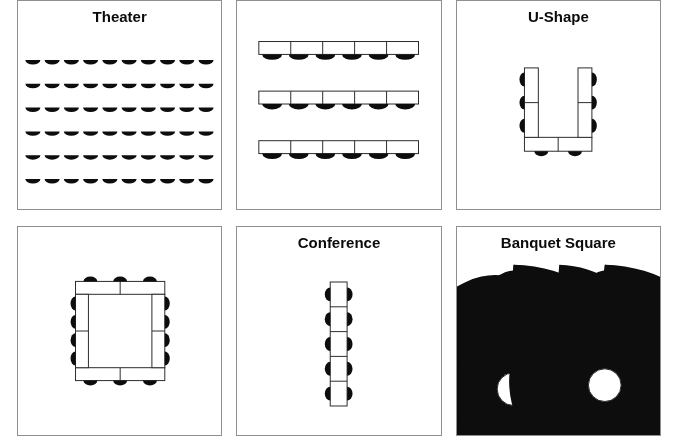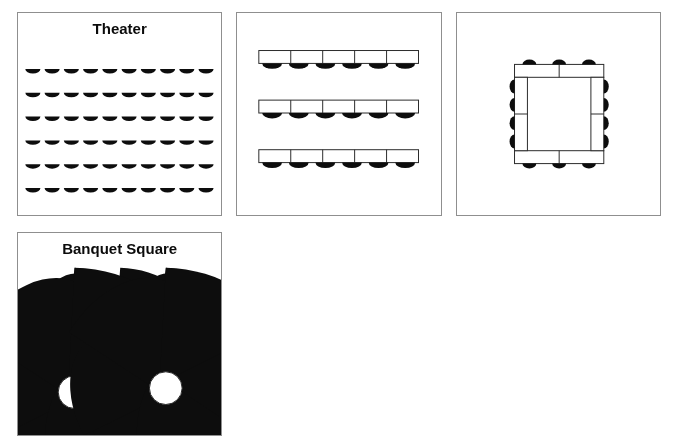--- a/index.html
+++ b/index.html
@@ -4,21 +4,21 @@
 <style>
   html, body {
     margin: 0;
     padding: 0;
     background: #ffffff;
   }
   #canvas {
     width: 678px;
     height: 448px;
     box-sizing: border-box;
-    padding: 12px 17px 12px 17px;
+    padding: 0 17px 12px 17px;
     display: grid;
     grid-template-columns: repeat(3, 1fr);
     grid-template-rows: repeat(2, 1fr);
     gap: 16px 14px;
     background: #ffffff;
     font-family: "Liberation Sans", sans-serif;
   }
   .panel {
     border: 1px solid #8f8f8f;
     background: #ffffff;
@@ -143,20 +143,39 @@
         <line x1="150.8" y1="116" x2="150.8" y2="129" stroke="#2b2b2b" stroke-width="1"></line>
         <path d="M 25.416666666666664 129 A 10 5.5 0 0 0 45.416666666666664 129 Z" fill="#0d0d0d" transform="rotate(0 35.416666666666664 129)"></path>
         <path d="M 52.25 129 A 10 5.5 0 0 0 72.25 129 Z" fill="#0d0d0d" transform="rotate(0 62.25 129)"></path>
         <path d="M 79.08333333333333 129 A 10 5.5 0 0 0 99.08333333333333 129 Z" fill="#0d0d0d" transform="rotate(0 89.08333333333333 129)"></path>
         <path d="M 105.91666666666666 129 A 10 5.5 0 0 0 125.91666666666666 129 Z" fill="#0d0d0d" transform="rotate(0 115.91666666666666 129)"></path>
         <path d="M 132.75 129 A 10 5.5 0 0 0 152.75 129 Z" fill="#0d0d0d" transform="rotate(0 142.75 129)"></path>
         <path d="M 159.58333333333331 129 A 10 5.5 0 0 0 179.58333333333331 129 Z" fill="#0d0d0d" transform="rotate(0 169.58333333333331 129)"></path>
       </svg>
   </div>
 
+  <div class="panel">
+    <div class="panel-title">U-Shape</div>
+    <svg class="diagram" viewBox="0 0 205 160" preserveAspectRatio="xMidYMid meet">
+        <rect x="68" y="100" width="68" height="14" fill="#ffffff" stroke="#2b2b2b" stroke-width="1"></rect>
+        <line x1="102" y1="100" x2="102" y2="114" stroke="#2b2b2b" stroke-width="1"></line>
+        <rect x="68" y="30" width="14" height="70" fill="#ffffff" stroke="#2b2b2b" stroke-width="1"></rect>
+        <line x1="68" y1="65" x2="82" y2="65" stroke="#2b2b2b" stroke-width="1"></line>
+        <rect x="122" y="30" width="14" height="70" fill="#ffffff" stroke="#2b2b2b" stroke-width="1"></rect>
+        <line x1="122" y1="65" x2="136" y2="65" stroke="#2b2b2b" stroke-width="1"></line>
+        <path d="M 61 41.666666666666664 A 7 5 0 0 0 75 41.666666666666664 Z" fill="#0d0d0d" transform="rotate(90 68 41.666666666666664)"></path>
+        <path d="M 129 41.666666666666664 A 7 5 0 0 0 143 41.666666666666664 Z" fill="#0d0d0d" transform="rotate(-90 136 41.666666666666664)"></path>
+        <path d="M 61 65 A 7 5 0 0 0 75 65 Z" fill="#0d0d0d" transform="rotate(90 68 65)"></path>
+        <path d="M 129 65 A 7 5 0 0 0 143 65 Z" fill="#0d0d0d" transform="rotate(-90 136 65)"></path>
+        <path d="M 61 88.33333333333333 A 7 5 0 0 0 75 88.33333333333333 Z" fill="#0d0d0d" transform="rotate(90 68 88.33333333333333)"></path>
+        <path d="M 129 88.33333333333333 A 7 5 0 0 0 143 88.33333333333333 Z" fill="#0d0d0d" transform="rotate(-90 136 88.33333333333333)"></path>
+        <path d="M 78 114 A 7 5 0 0 0 92 114 Z" fill="#0d0d0d" transform="rotate(0 85 114)"></path>
+        <path d="M 112 114 A 7 5 0 0 0 126 114 Z" fill="#0d0d0d" transform="rotate(0 119 114)"></path>
+      </svg>
+  </div>
 
   <div class="panel">
     <svg class="diagram" viewBox="0 0 205 160" preserveAspectRatio="xMidYMid meet">
         <rect x="58" y="30" width="90" height="13" fill="#ffffff" stroke="#2b2b2b" stroke-width="1"></rect>
         <line x1="103" y1="30" x2="103" y2="43" stroke="#2b2b2b" stroke-width="1"></line>
         <rect x="58" y="117" width="90" height="13" fill="#ffffff" stroke="#2b2b2b" stroke-width="1"></rect>
         <line x1="103" y1="117" x2="103" y2="130" stroke="#2b2b2b" stroke-width="1"></line>
         <rect x="58" y="43" width="13" height="74" fill="#ffffff" stroke="#2b2b2b" stroke-width="1"></rect>
         <line x1="58" y1="80" x2="71" y2="80" stroke="#2b2b2b" stroke-width="1"></line>
         <rect x="135" y="43" width="13" height="74" fill="#ffffff" stroke="#2b2b2b" stroke-width="1"></rect>
@@ -171,20 +190,40 @@
         <path d="M 141 52.25 A 7 5 0 0 0 155 52.25 Z" fill="#0d0d0d" transform="rotate(-90 148 52.25)"></path>
         <path d="M 51 70.75 A 7 5 0 0 0 65 70.75 Z" fill="#0d0d0d" transform="rotate(90 58 70.75)"></path>
         <path d="M 141 70.75 A 7 5 0 0 0 155 70.75 Z" fill="#0d0d0d" transform="rotate(-90 148 70.75)"></path>
         <path d="M 51 89.25 A 7 5 0 0 0 65 89.25 Z" fill="#0d0d0d" transform="rotate(90 58 89.25)"></path>
         <path d="M 141 89.25 A 7 5 0 0 0 155 89.25 Z" fill="#0d0d0d" transform="rotate(-90 148 89.25)"></path>
         <path d="M 51 107.75 A 7 5 0 0 0 65 107.75 Z" fill="#0d0d0d" transform="rotate(90 58 107.75)"></path>
         <path d="M 141 107.75 A 7 5 0 0 0 155 107.75 Z" fill="#0d0d0d" transform="rotate(-90 148 107.75)"></path>
       </svg>
   </div>
 
+  <div class="panel">
+    <div class="panel-title">Conference</div>
+    <svg class="diagram" viewBox="0 0 205 160" preserveAspectRatio="xMidYMid meet">
+        <rect x="94" y="18" width="17" height="125" fill="#ffffff" stroke="#2b2b2b" stroke-width="1"></rect>
+        <line x1="94" y1="43" x2="111" y2="43" stroke="#2b2b2b" stroke-width="1"></line>
+        <line x1="94" y1="68" x2="111" y2="68" stroke="#2b2b2b" stroke-width="1"></line>
+        <line x1="94" y1="93" x2="111" y2="93" stroke="#2b2b2b" stroke-width="1"></line>
+        <line x1="94" y1="118" x2="111" y2="118" stroke="#2b2b2b" stroke-width="1"></line>
+        <path d="M 87 30.5 A 7 5.5 0 0 0 101 30.5 Z" fill="#0d0d0d" transform="rotate(90 94 30.5)"></path>
+        <path d="M 104 30.5 A 7 5.5 0 0 0 118 30.5 Z" fill="#0d0d0d" transform="rotate(-90 111 30.5)"></path>
+        <path d="M 87 55.5 A 7 5.5 0 0 0 101 55.5 Z" fill="#0d0d0d" transform="rotate(90 94 55.5)"></path>
+        <path d="M 104 55.5 A 7 5.5 0 0 0 118 55.5 Z" fill="#0d0d0d" transform="rotate(-90 111 55.5)"></path>
+        <path d="M 87 80.5 A 7 5.5 0 0 0 101 80.5 Z" fill="#0d0d0d" transform="rotate(90 94 80.5)"></path>
+        <path d="M 104 80.5 A 7 5.5 0 0 0 118 80.5 Z" fill="#0d0d0d" transform="rotate(-90 111 80.5)"></path>
+        <path d="M 87 105.5 A 7 5.5 0 0 0 101 105.5 Z" fill="#0d0d0d" transform="rotate(90 94 105.5)"></path>
+        <path d="M 104 105.5 A 7 5.5 0 0 0 118 105.5 Z" fill="#0d0d0d" transform="rotate(-90 111 105.5)"></path>
+        <path d="M 87 130.5 A 7 5.5 0 0 0 101 130.5 Z" fill="#0d0d0d" transform="rotate(90 94 130.5)"></path>
+        <path d="M 104 130.5 A 7 5.5 0 0 0 118 130.5 Z" fill="#0d0d0d" transform="rotate(-90 111 130.5)"></path>
+      </svg>
+  </div>
 
   <div class="panel">
     <div class="panel-title">Banquet Square</div>
     <svg class="diagram" viewBox="0 0 205 160" preserveAspectRatio="xMidYMid meet">
         <path d="M 49.5 26.5 A 7.5 5 0 0 0 57.07.5 26.5 Z" fill="#0d0d0d" transform="rotate(-180 57.0 26.5)"></path>
         <path d="M 64.7 35.3 A 7.5 5 0 0 0 72.27.5 35.3 Z" fill="#0d0d0d" transform="rotate(-120 72.2 35.3)"></path>
         <path d="M 64.7 52.8 A 7.5 5 0 0 0 72.27.5 52.8 Z" fill="#0d0d0d" transform="rotate(-60 72.2 52.8)"></path>
         <path d="M 49.5 61.5 A 7.5 5 0 0 0 57.07.5 61.5 Z" fill="#0d0d0d" transform="rotate(0 57.0 61.5)"></path>
         <path d="M 34.3 52.8 A 7.5 5 0 0 0 41.87.5 52.8 Z" fill="#0d0d0d" transform="rotate(60 41.8 52.8)"></path>
         <path d="M 34.3 35.3 A 7.5 5 0 0 0 41.87.5 35.3 Z" fill="#0d0d0d" transform="rotate(120 41.8 35.3)"></path>

